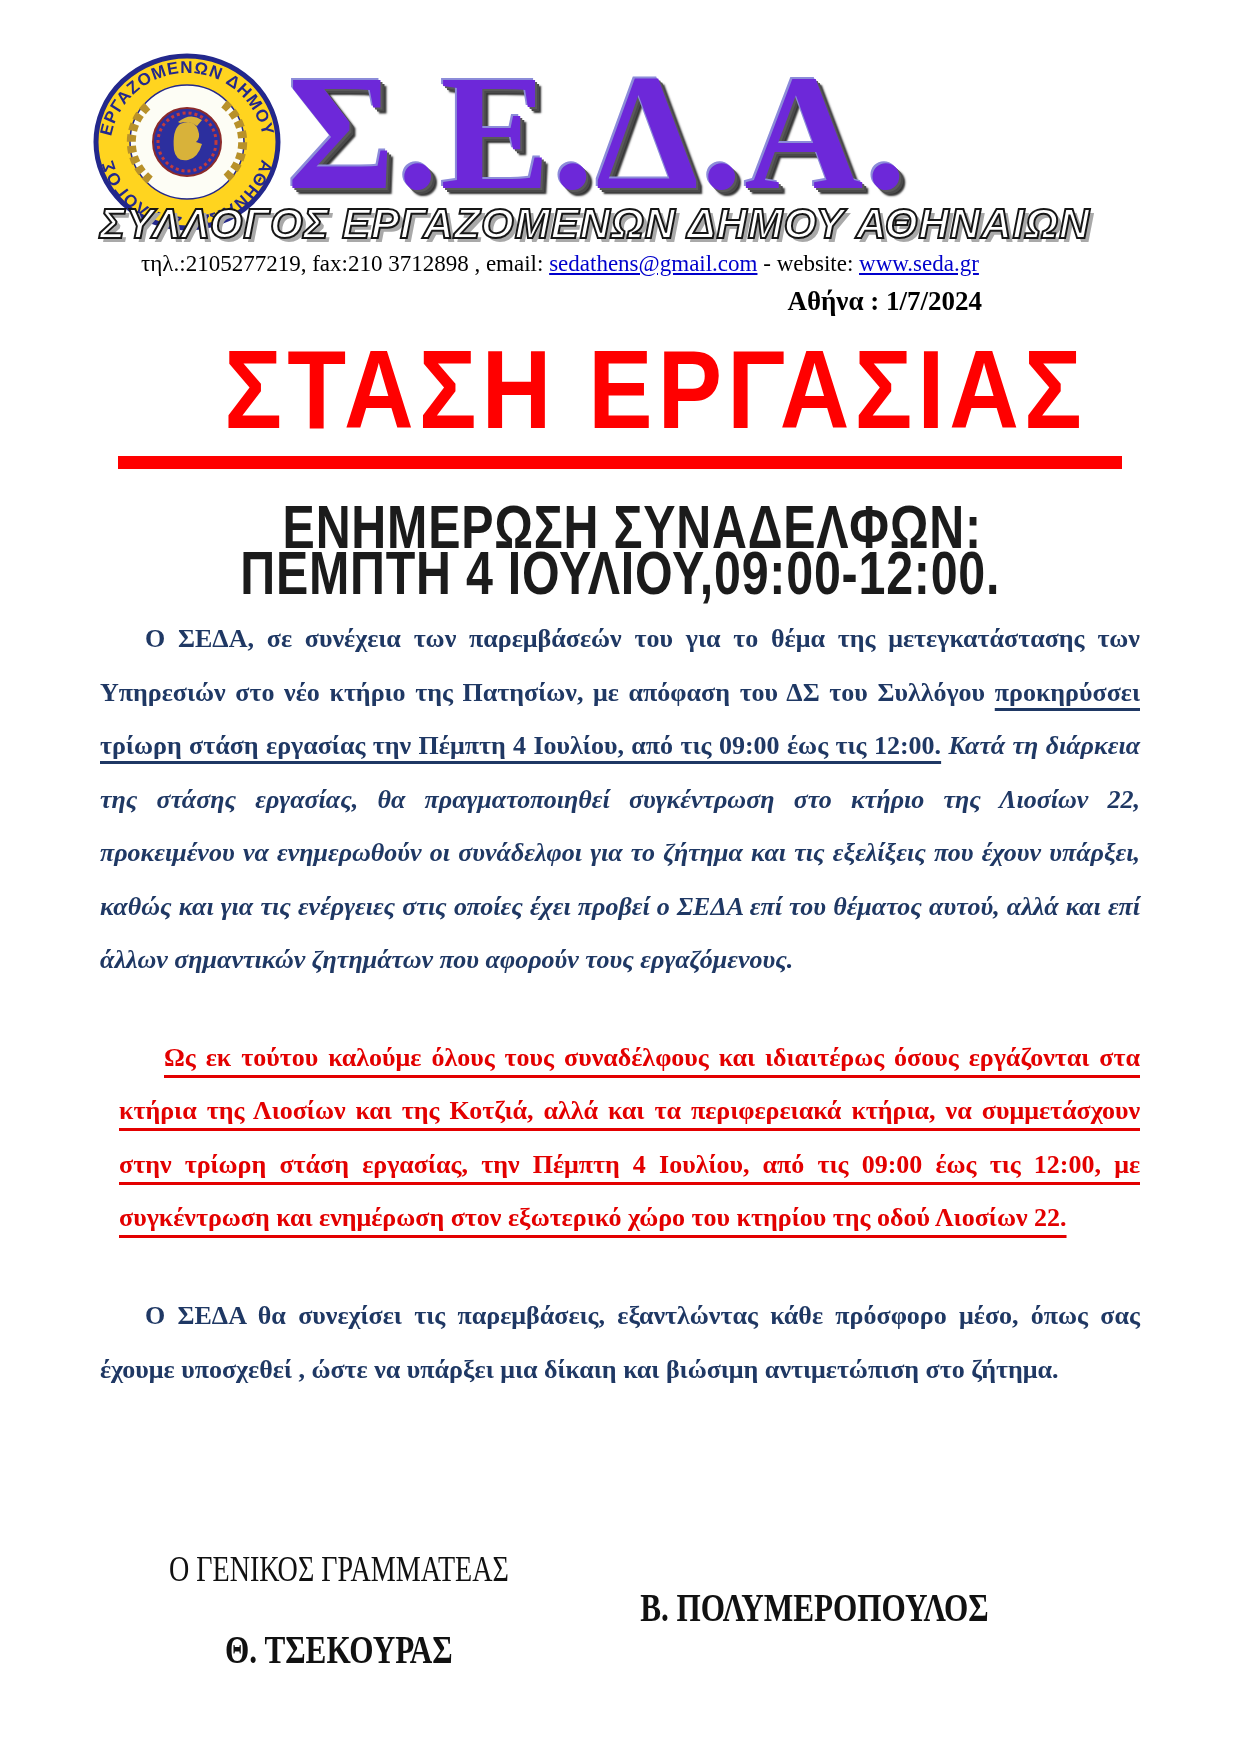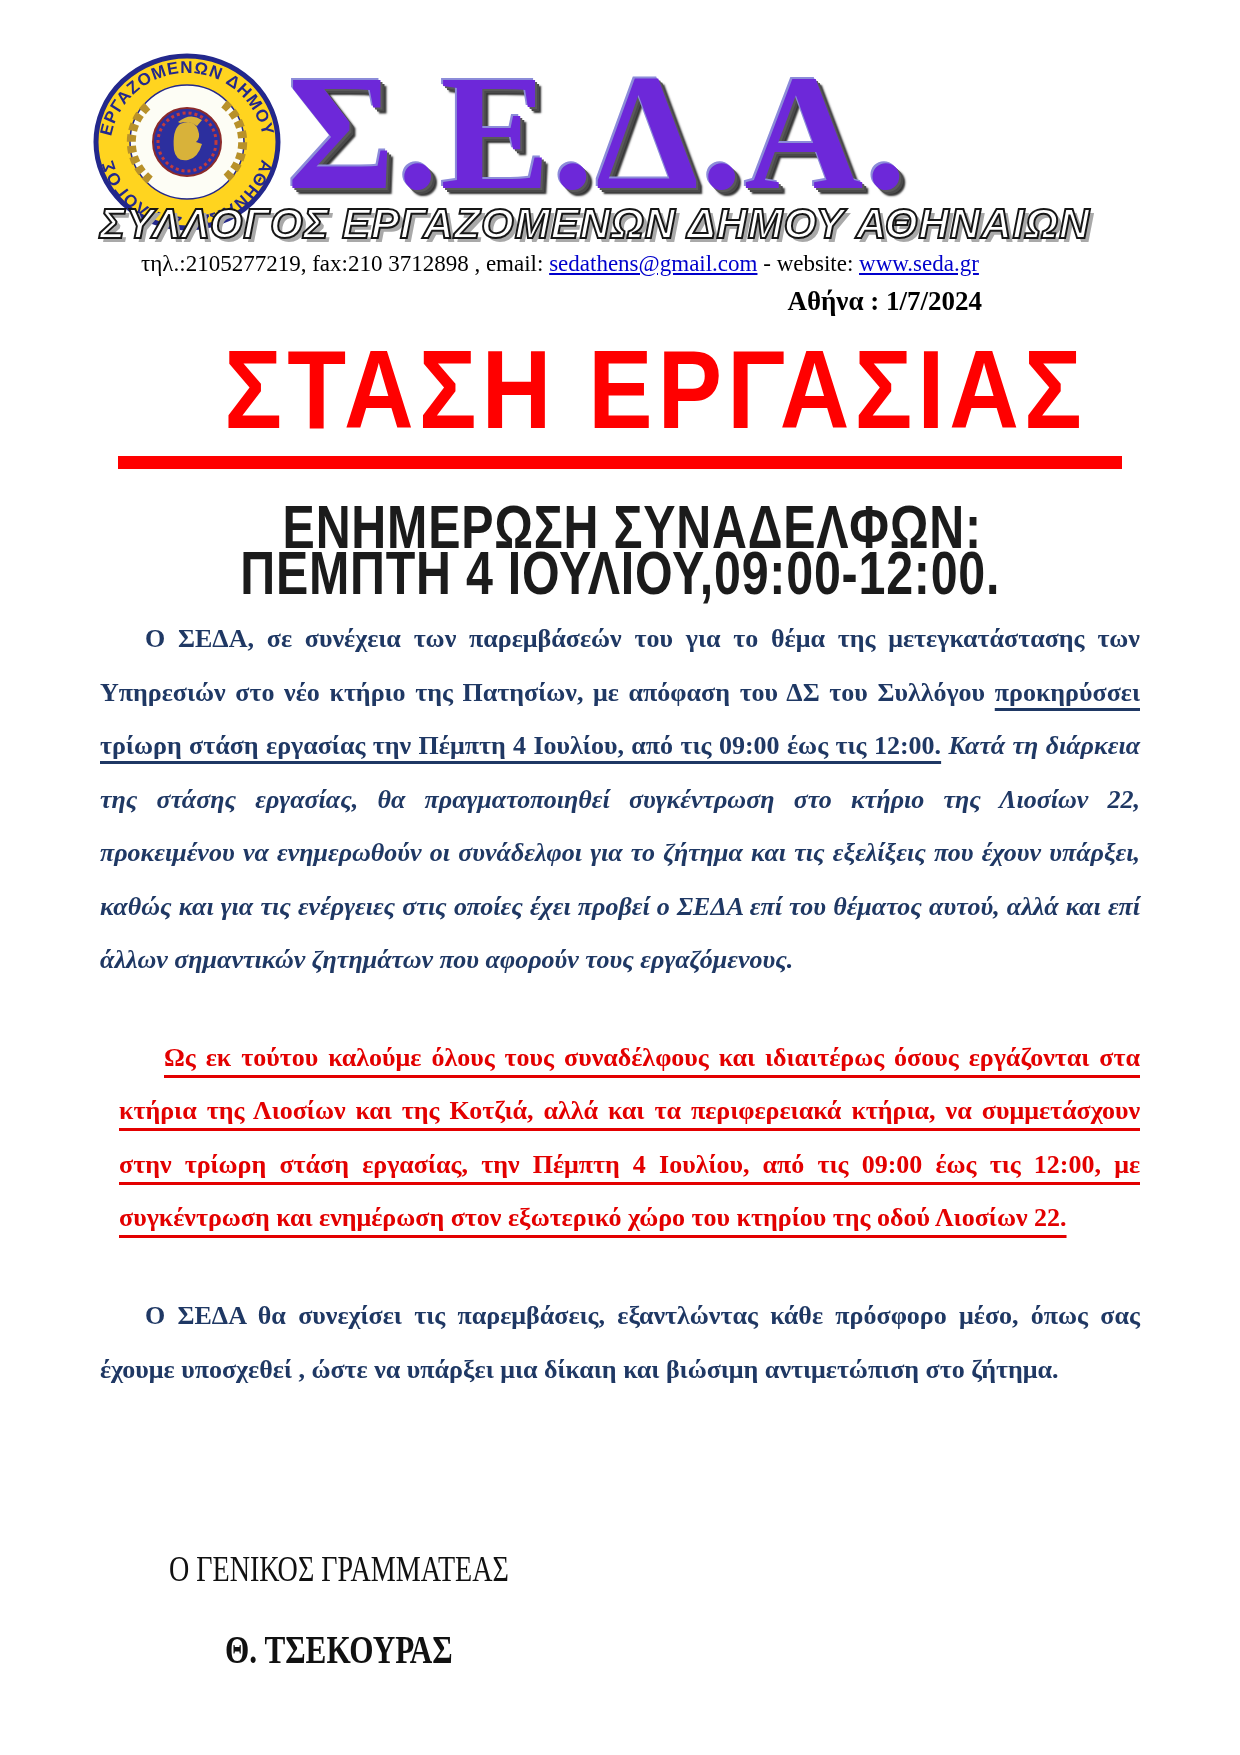--- a/index.html
+++ b/index.html
@@ -150,16 +150,19 @@
   <div class="signatures">
     <div class="sig-col sig-left">
       <div class="sig-title">
         <span class="condensed-narrow">Ο ΓΕΝΙΚΟΣ ΓΡΑΜΜΑΤΕΑΣ</span>
       </div>
       <div class="sig-name">
         <span class="condensed-narrow">Θ. ΤΣΕΚΟΥΡΑΣ</span>
       </div>
     </div>
     <div class="sig-col sig-right">
+      <div class="sig-name">
+        <span class="condensed-narrow">Β. ΠΟΛΥΜΕΡΟΠΟΥΛΟΣ</span>
+      </div>
     </div>
   </div>
 
 </div>
 
 </body></html>

